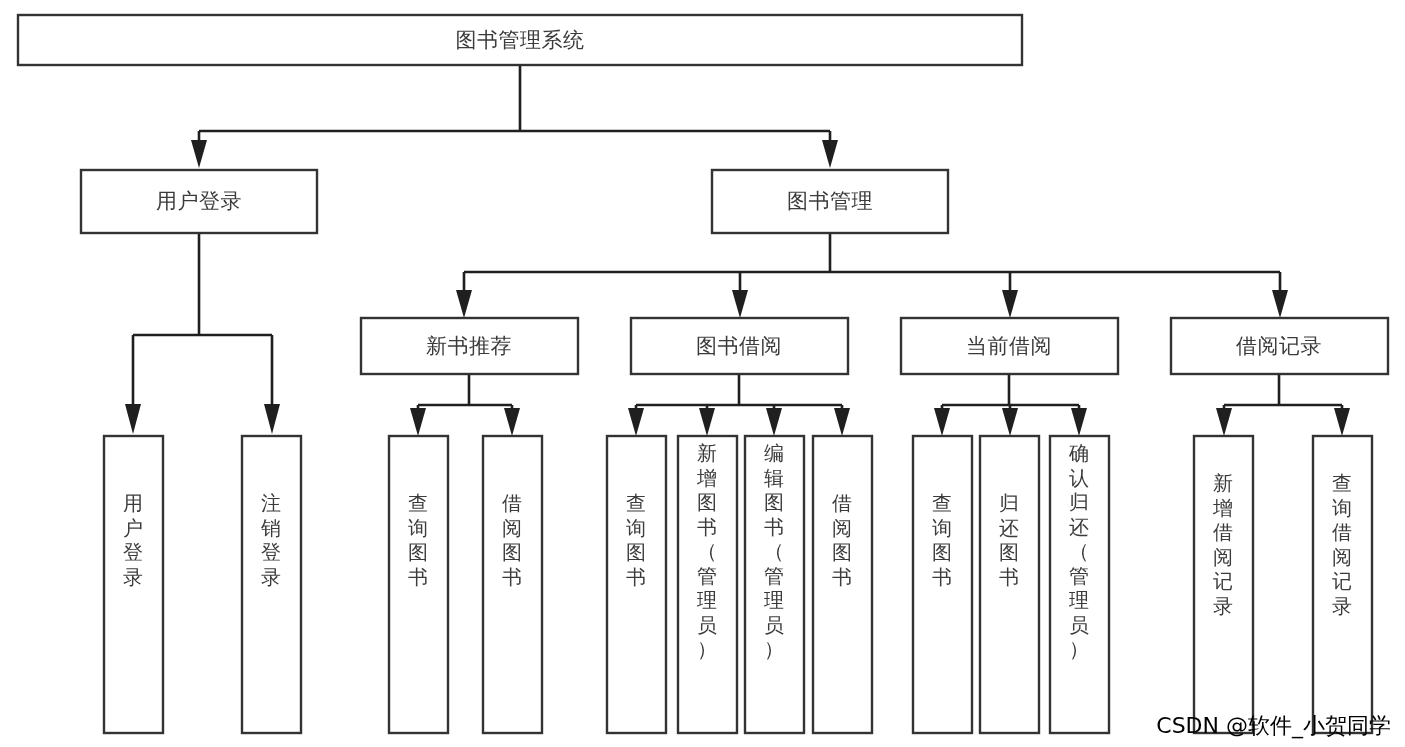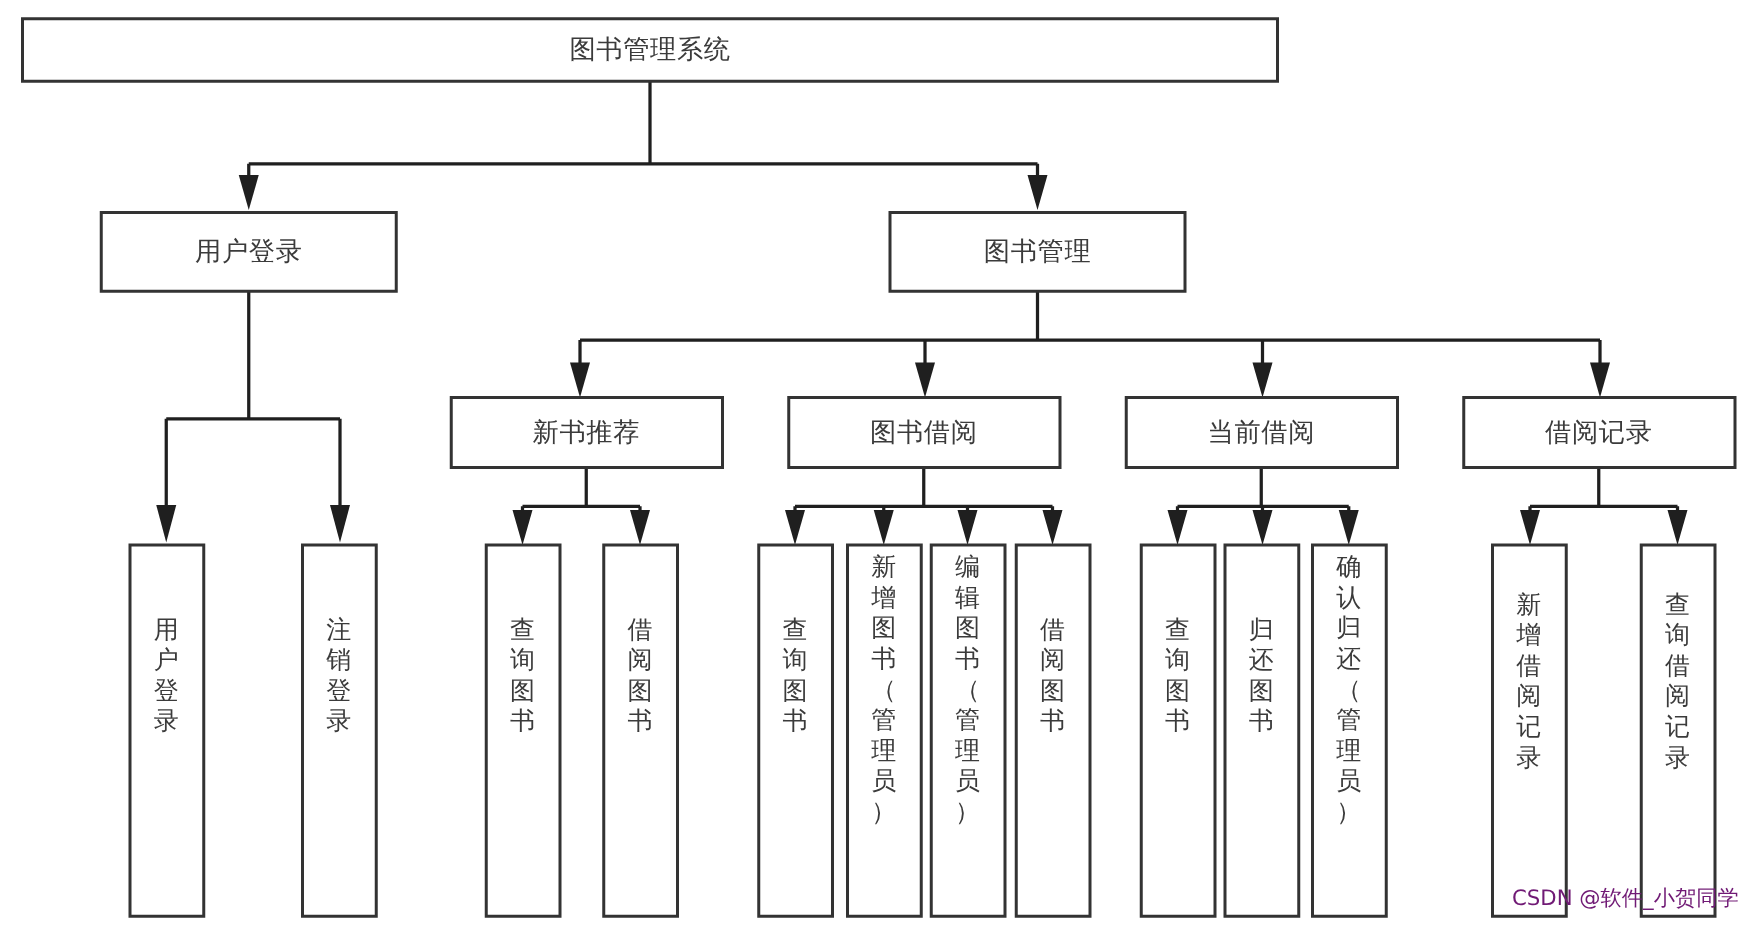--- a/index.html
+++ b/index.html
@@ -53,24 +53,24 @@
   .node-label-v {
     font-family: "DejaVu Sans", "Liberation Sans", sans-serif;
     font-size: 20px;
     fill: #3b3b3b;
     text-anchor: middle;
     letter-spacing: 0px;
   }
   .watermark {
     position: absolute;
     right: 14px;
-    bottom: 17px;
-    font-family: "DejaVu Sans", "Liberation Sans", sans-serif;
-    font-size: 17px;
-    color: #701a75;
+    bottom: 6px;
+    font-family: "DejaVu Sans", "Liberation Sans", sans-serif;
+    font-size: 22px;
+    color: #000000;
     white-space: nowrap;
     user-select: none;
   }
 </style>
 </head>
 <body>
 
 <div id="diagram-root">
 
   <svg id="flow-svg" viewBox="0 0 1405 747" xmlns="http://www.w3.org/2000/svg">

